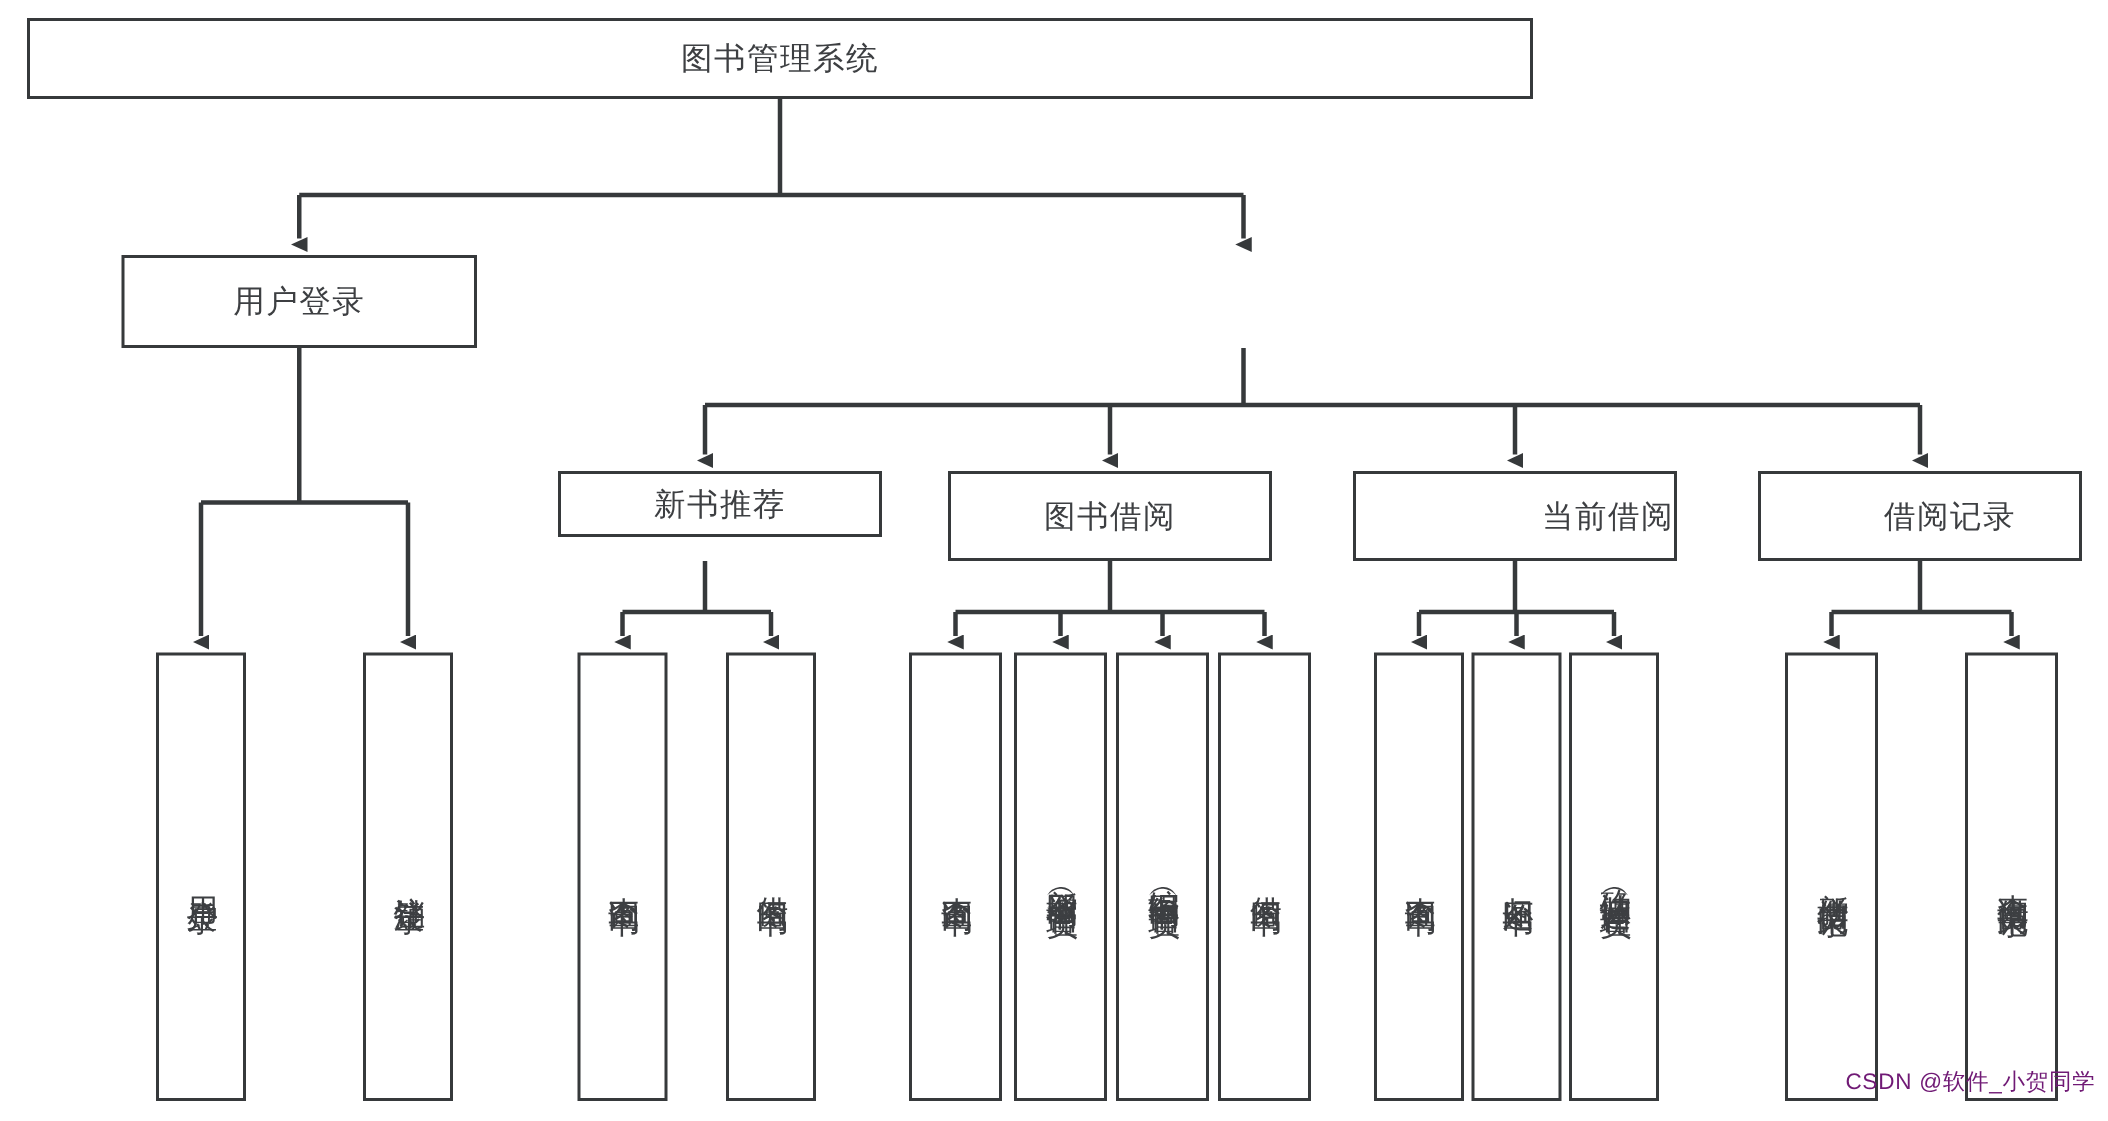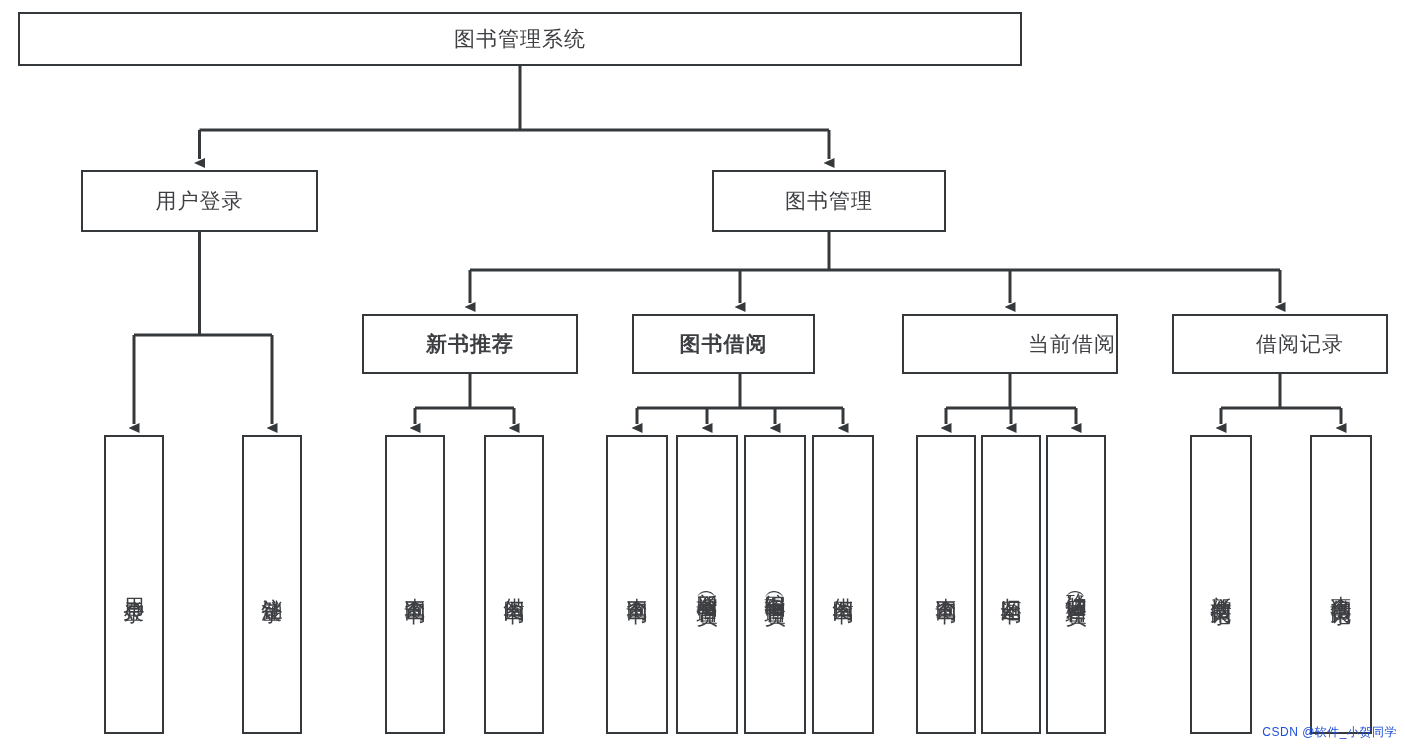--- a/index.html
+++ b/index.html
@@ -50,23 +50,23 @@
   }
   .node.v .vtxt {
     writing-mode: vertical-rl;
     text-orientation: upright;
     display: block;
     max-height: 100%;
   }
   #watermark {
     position: absolute;
     right: 8px;
-    bottom: 6px;
-    font-size: 12px;
-    color: #1d4ed8;
+    bottom: 16px;
+    font-size: 15px;
+    color: #701a75;
     letter-spacing: 0.5px;
     white-space: nowrap;
   }
 </style>
 </head>
 <body>
 
 <div id="canvas">
 
   <svg id="wires" viewBox="0 0 1405 747" width="1405" height="747">
@@ -112,28 +112,25 @@
       </g>
   </svg>
 
   <div class="node h" style="left: 18px; top: 12px; width: 1004px; height: 54px;">
       <span>图书管理系统</span>
     </div>
 
   <div class="node h" style="left: 81px; top: 170px; width: 237px; height: 62px;">
       <span>用户登录</span>
     </div>
-  <div class="node h" style="left: 712px; top: 170px; width: 234px; height: 62px;">
-      <span>图书管理</span>
-    </div>
 
-  <div class="node h" style="left: 362px; top: 314px; width: 216px; height: 60px; font-weight: bold;">
+  <div class="node h" style="left: 372px; top: 314px; width: 216px; height: 44px;">
       <span>新书推荐</span>
     </div>
-  <div class="node h" style="left: 632px; top: 314px; width: 183px; height: 60px; font-weight: bold;">
+  <div class="node h" style="left: 632px; top: 314px; width: 216px; height: 60px;">
       <span>图书借阅</span>
     </div>
   <div class="node h" style="left: 902px; top: 314px; width: 216px; height: 60px; justify-content: flex-end;">
       <span>当前借阅</span>
     </div>
   <div class="node h" style="left: 1172px; top: 314px; width: 216px; height: 60px; padding-left: 40px;">
       <span>借阅记录</span>
     </div>
 
   <div class="node v" style="left: 104px; top: 435px; width: 60px; height: 299px;">

